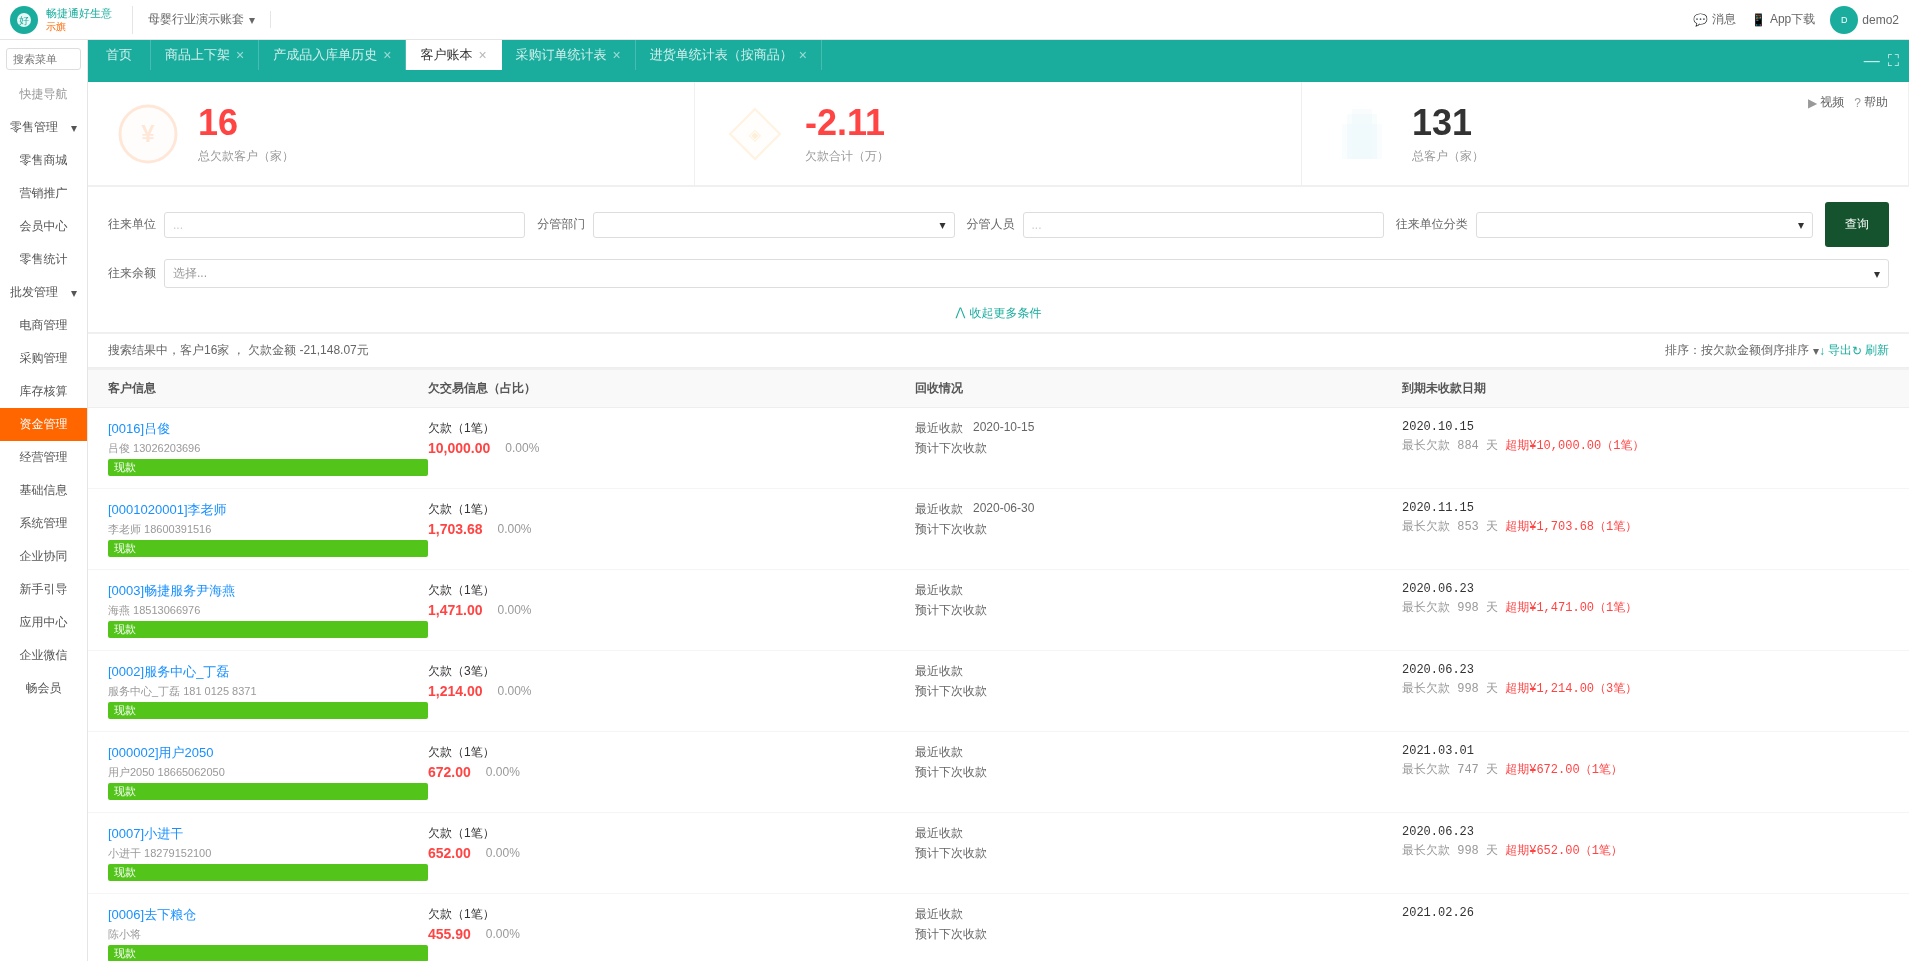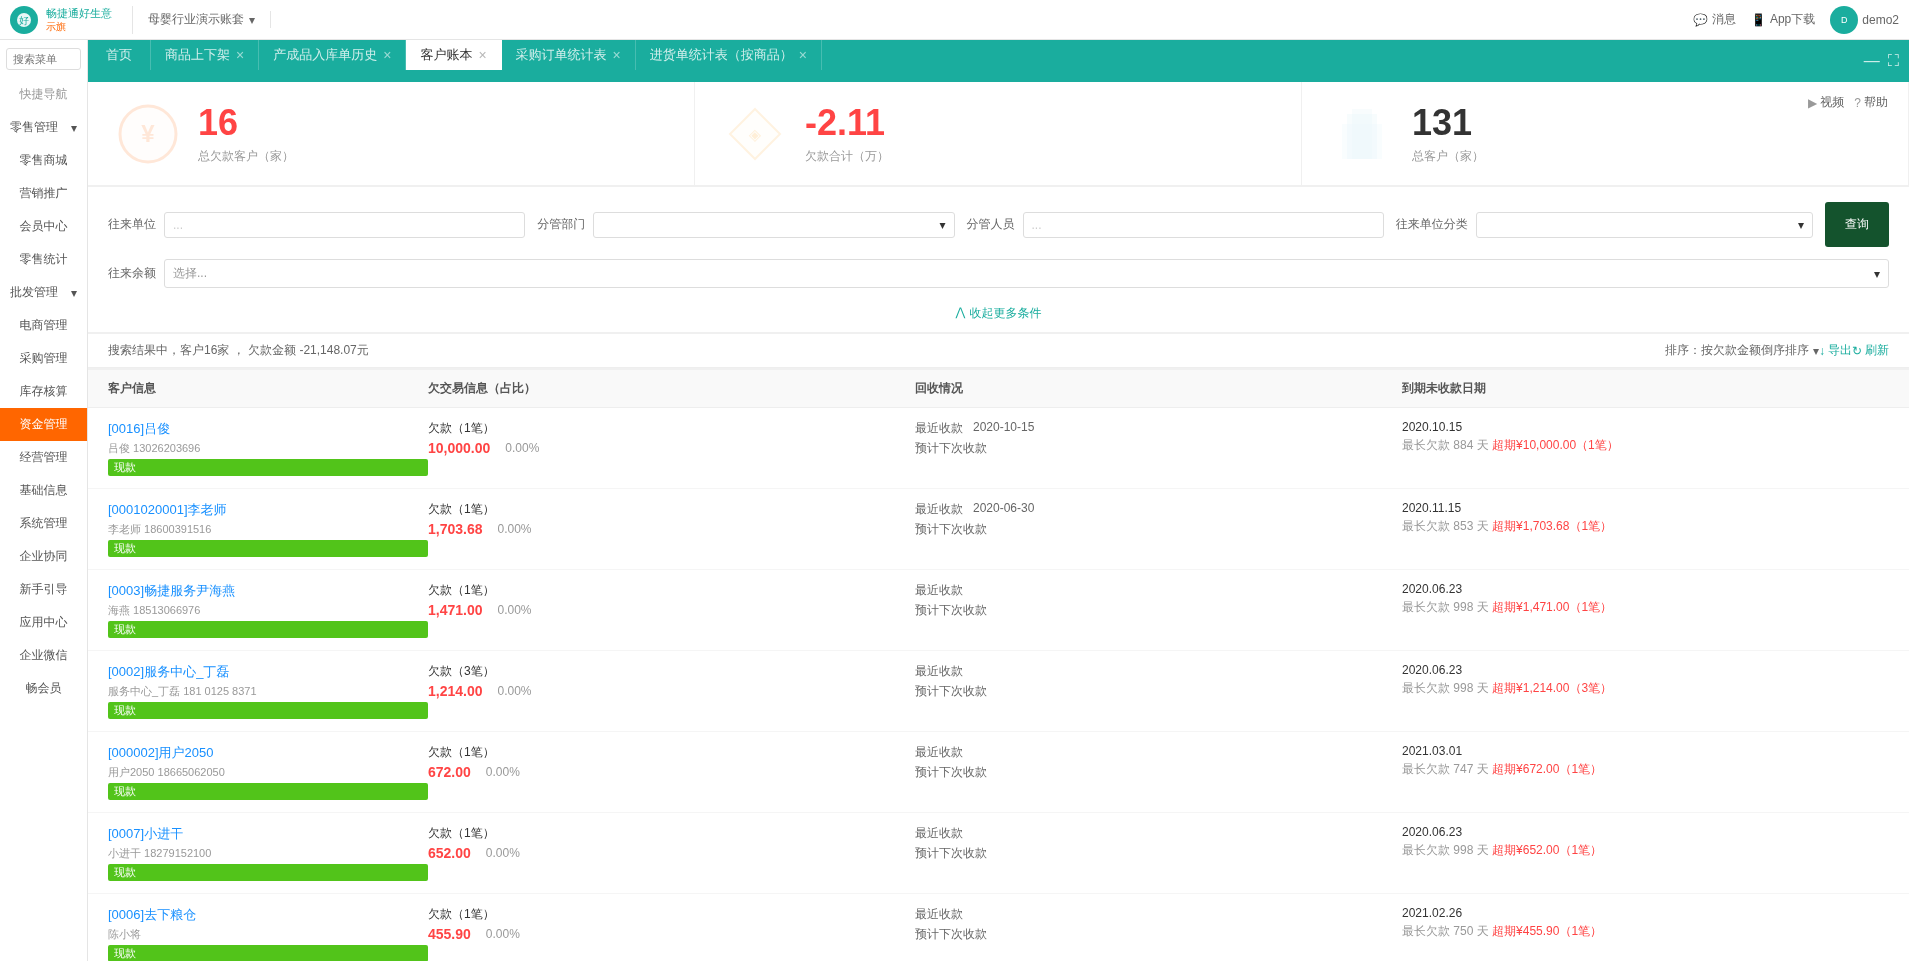--- a/index.html
+++ b/index.html
@@ -76,21 +76,21 @@
     .customer-name { color: #1890ff; cursor: pointer; font-size: 13px; }
     .customer-sub { color: #999; font-size: 11px; }
     .tag-xian { display: inline-block; background: #52c41a; color: #fff; padding: 1px 6px; border-radius: 2px; font-size: 11px; }
     .debt-info { display: flex; flex-direction: column; gap: 3px; }
     .debt-title { color: #333; font-size: 12px; }
     .debt-amount { color: #ff4444; font-size: 14px; font-weight: bold; }
     .debt-percent { color: #999; font-size: 12px; }
     .debt-row { display: flex; align-items: center; gap: 15px; }
     .collection-info { display: flex; flex-direction: column; gap: 3px; }
     .collection-row { display: flex; gap: 10px; font-size: 12px; color: #666; }
-    .due-date-info { display: flex; flex-direction: column; gap: 3px; font-size: 12px; }
+    .due-date-info { display: flex; flex-direction: column; gap: 3px; font-size: 12px; font-family: Liberation Mono, monospace; }
     .due-date { color: #333; }
     .overdue-info { color: #999; }
     .overdue-link { color: #ff4444; cursor: pointer; }
 
     .green-icon { color: #1aad9e; }
 
     
     .filter-row2 { display: flex; align-items: center; gap: 20px; margin-bottom: 12px; }
   </style>
 </head>
@@ -531,24 +531,20 @@
             <div class="collection-info">
               <div class="collection-row">
                   <span>最近收款</span>
                 </div>
               <div class="collection-row">
                   <span>预计下次收款</span>
                 </div>
             </div>
             <div class="due-date-info">
               <span class="due-date">2021.02.26</span>
-              <span class="overdue-info">
-                <span>最长欠款 750 天</span>
-                <span class="overdue-link">超期¥455.90（1笔）</span>
-              </span>
             </div>
           </div>
 
           <div class="table-row">
             
             
             
             
           </div>
 

